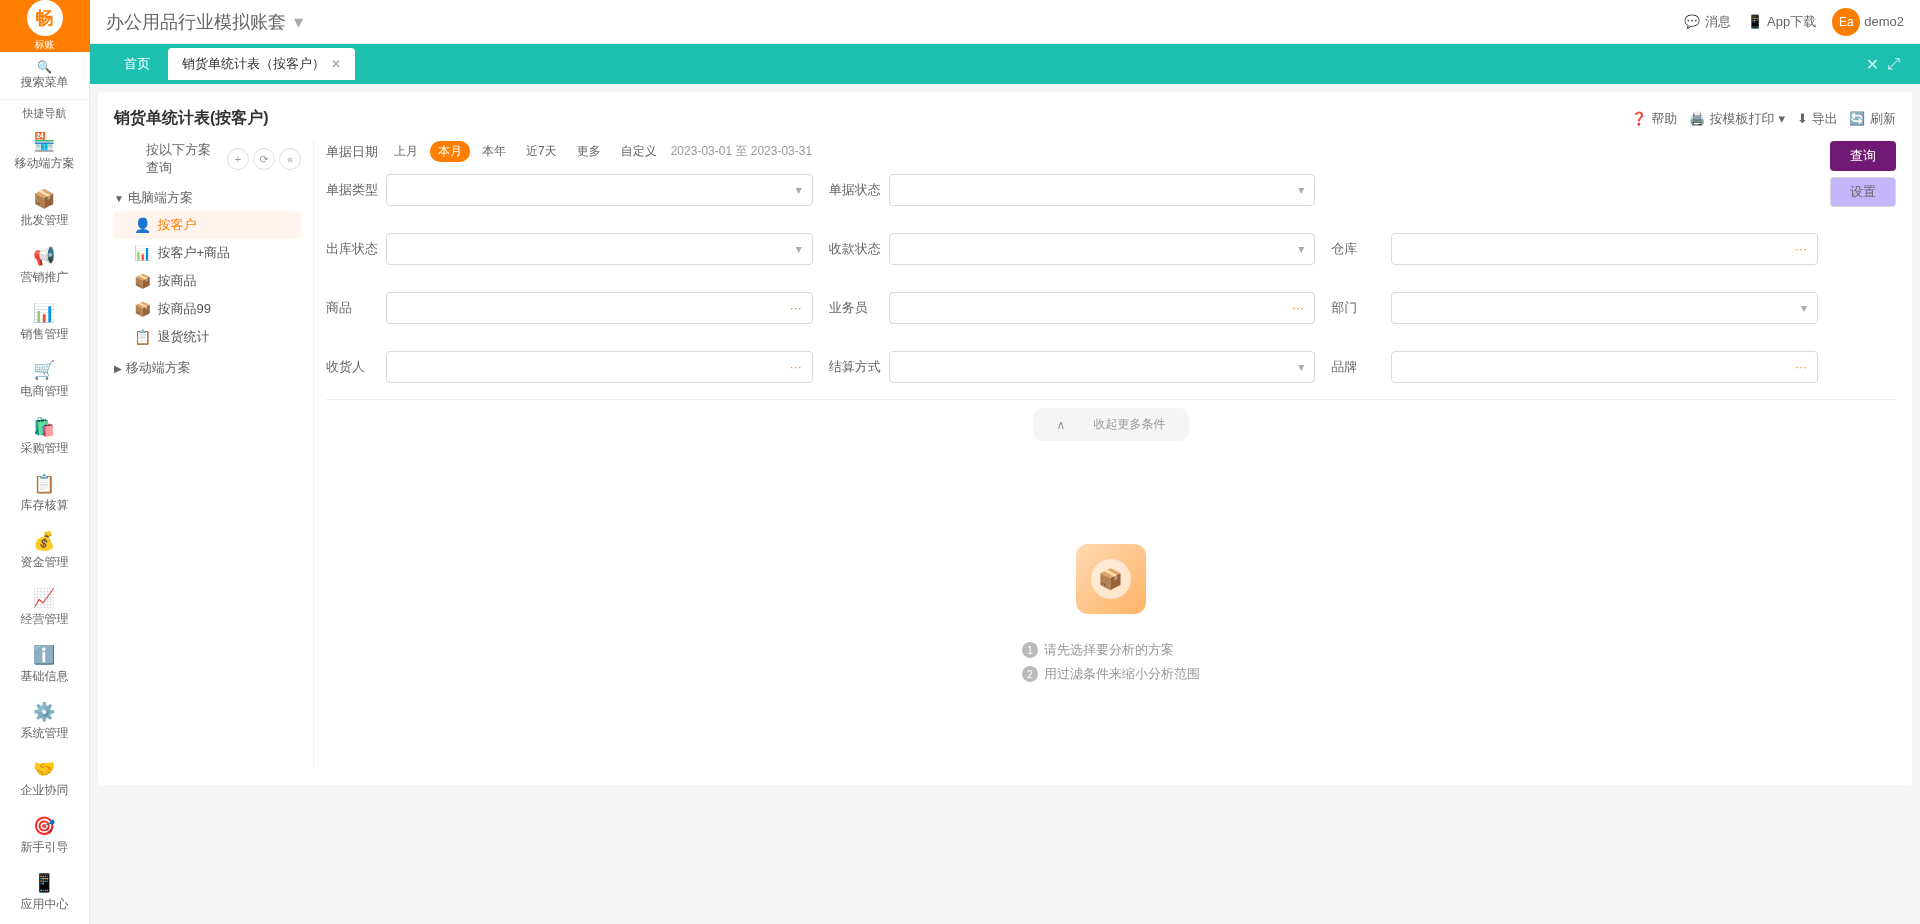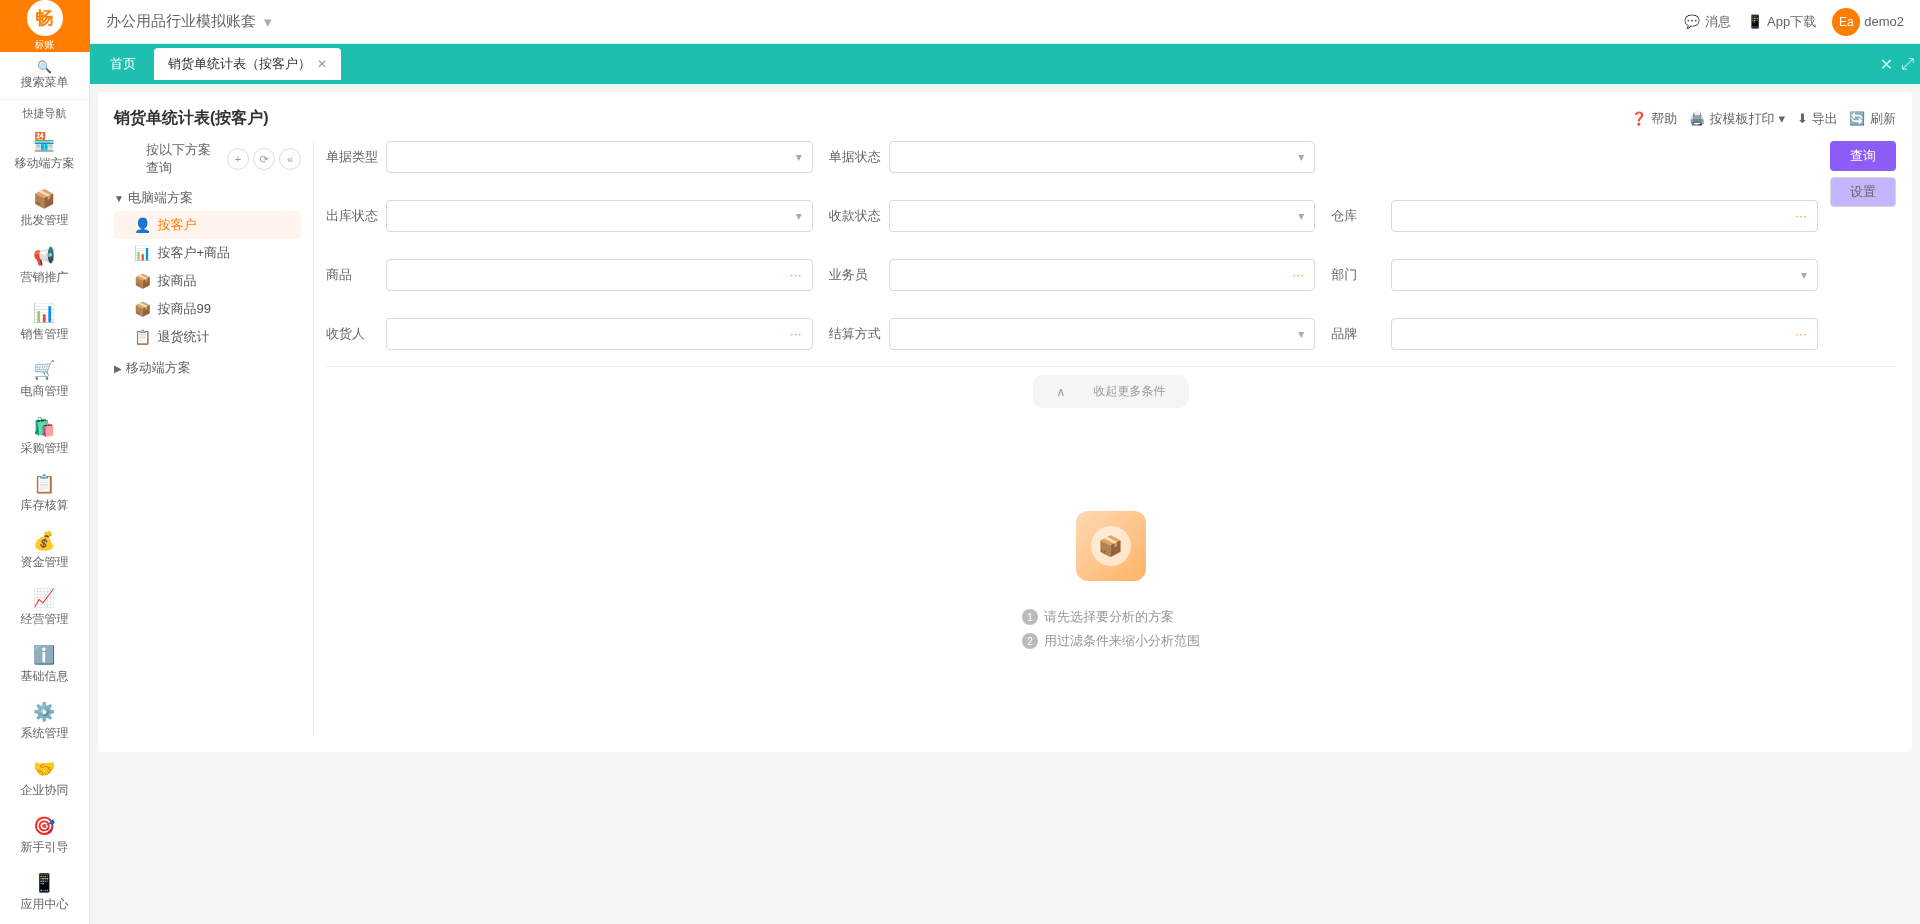--- a/index.html
+++ b/index.html
@@ -14,27 +14,27 @@
     .sidebar-search { padding: 8px 0; width: 100%; text-align: center; cursor: pointer; font-size: 12px; color: #666; border-bottom: 1px solid #f0f0f0; }
     .sidebar-nav-label { font-size: 11px; color: #666; padding: 6px 0 2px; width: 100%; text-align: center; }
     .sidebar-item { width: 100%; padding: 8px 0; display: flex; flex-direction: column; align-items: center; cursor: pointer; font-size: 12px; color: #666; }
     .sidebar-item-icon { font-size: 18px; margin-bottom: 2px; }
 
     
     .main-area { flex: 1; display: flex; flex-direction: column; overflow: hidden; }
 
     
     .top-header { height: 44px; background: #fff; border-bottom: 1px solid #e8e8e8; display: flex; align-items: center; justify-content: space-between; padding: 0 16px; flex-shrink: 0; }
-    .top-header-left { display: flex; align-items: center; gap: 8px; font-size: 15px; color: #666; }
+    .top-header-left { display: flex; align-items: center; gap: 8px; font-size: 18px; color: #666; }
     .top-header-right { display: flex; align-items: center; gap: 16px; font-size: 13px; color: #666; }
     .top-header-right-item { display: flex; align-items: center; gap: 4px; cursor: pointer; }
     .avatar { width: 28px; height: 28px; border-radius: 50%; background: #ff7d00; display: flex; align-items: center; justify-content: center; color: #fff; font-size: 12px; }
 
     
-    .tab-bar { height: 40px; background: #1dbfaf; display: flex; align-items: center; padding: 0 6px; flex-shrink: 0; gap: 4px; }
+    .tab-bar { height: 40px; background: #1dbfaf; display: flex; align-items: center; padding: 0 20px; flex-shrink: 0; gap: 4px; }
     .tab { height: 32px; padding: 0 14px; display: flex; align-items: center; gap: 6px; cursor: pointer; font-size: 13px; border-radius: 4px 4px 0 0; color: rgba(255,255,255,0.85); }
     .tab.active { background: #fff; color: #333; }
     .tab-home { background: transparent; color: #fff; }
     .tab-close { font-size: 12px; color: #999; cursor: pointer; }
     .tab-actions { margin-left: auto; display: flex; gap: 8px; }
     .tab-action-btn { color: rgba(255,255,255,0.8); cursor: pointer; font-size: 16px; }
 
     
     .page-content { flex: 1; overflow: auto; background: #f5f5f5; }
     .page-inner { background: #fff; margin: 8px; border-radius: 4px; padding: 16px; }
@@ -72,21 +72,21 @@
     .filter-control-icon { color: #aaa; font-size: 12px; }
     .filter-control-more { color: #ff7d00; font-size: 12px; }
     .filter-date-row { display: flex; align-items: center; gap: 6px; }
     .date-tabs { display: flex; gap: 4px; }
     .date-tab { padding: 2px 8px; font-size: 12px; border-radius: 3px; cursor: pointer; color: #666; }
     .date-tab.active { background: #ff7d00; color: #fff; border-radius: 10px; }
     .date-range { font-size: 12px; color: #999; }
 
     
     .query-buttons { display: flex; flex-direction: column; gap: 6px; margin-left: 12px; flex-shrink: 0; align-self: flex-start; margin-top: 0; }
-    .btn-query { background: #8b5cf6; color: #fff; border: none; border-radius: 4px; padding: 6px 20px; cursor: pointer; font-size: 13px; }
+    .btn-query { background: #701a75; color: #fff; border: none; border-radius: 4px; padding: 6px 20px; cursor: pointer; font-size: 13px; }
     .btn-settings { background: #c4b5fd; color: #666; border: 1px solid #d9d9d9; border-radius: 4px; padding: 5px 16px; cursor: pointer; font-size: 13px; }
 
     
     .collapse-bar { text-align: center; padding: 8px; color: #999; font-size: 12px; cursor: pointer; border-top: 1px solid #f0f0f0; margin-top: 8px; }
     .collapse-bar span { display: inline-flex; align-items: center; gap: 4px; background: #f5f5f5; padding: 4px 12px; border-radius: 10px; }
 
     
     .empty-state { display: flex; flex-direction: column; align-items: center; justify-content: center; padding: 80px 0; gap: 12px; }
     .empty-icon { width: 100px; height: 100px; position: relative; }
     .empty-icon-box { width: 70px; height: 70px; background: linear-gradient(135deg, #ffd9b3, #ffb366); border-radius: 12px; position: absolute; top: 15px; left: 15px; display: flex; align-items: center; justify-content: center; }
@@ -283,20 +283,34 @@
                 <span>移动端方案</span>
               </div>
             </div>
           </div>
         </div>
 
         <div style="flex:1; display:flex; flex-direction:column;">
           <div style="display:flex; align-items:flex-start;">
             <div class="filter-area">
 
+              <div class="filter-row" style="margin-bottom:12px;">
+                <span class="filter-label">单据日期</span>
+                <div class="filter-date-row">
+                  <div class="date-tabs">
+                    <span class="date-tab">上月</span>
+                    <span class="date-tab active">本月</span>
+                    <span class="date-tab">本年</span>
+                    <span class="date-tab">近7天</span>
+                    <span class="date-tab">更多</span>
+                    <span class="date-tab">自定义</span>
+                  </div>
+                  <span class="date-range">2023-03-01 至 2023-03-31</span>
+                </div>
+              </div>
 
               <div class="filter-grid">
 
                 <div class="filter-row">
                   <span class="filter-label">单据类型</span>
                   <div class="filter-control">
                     <span class="filter-control-text"></span>
                     <span class="filter-control-icon">▾</span>
                   </div>
                 </div>

